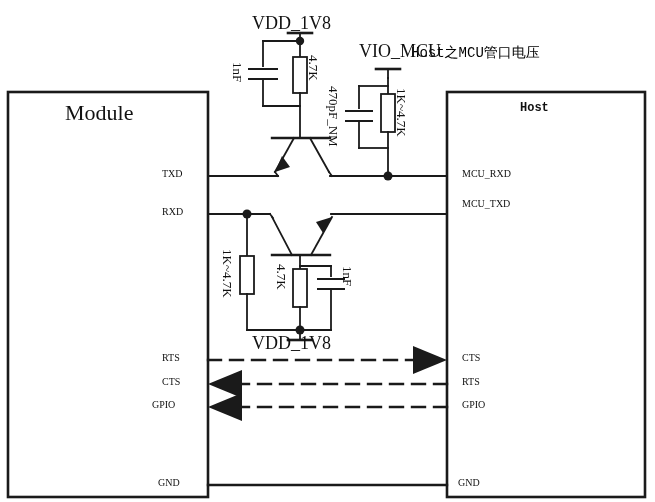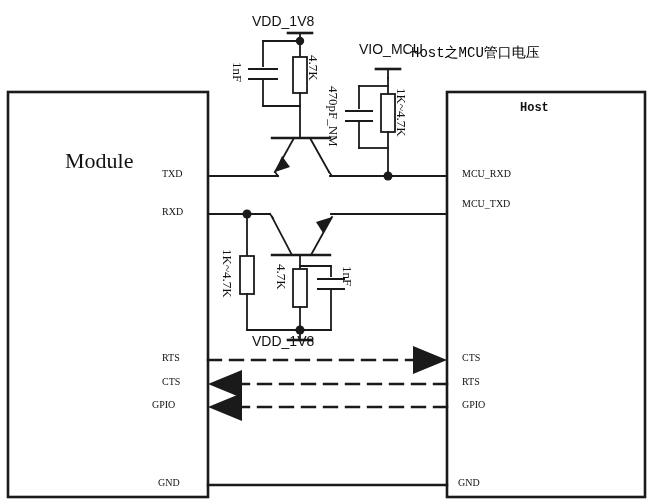--- a/index.html
+++ b/index.html
@@ -30,22 +30,22 @@
   }
   .box-title {
     font-size: 22px;
     font-family: "Liberation Serif", serif;
   }
   .pin {
     font-size: 10px;
     font-family: "Liberation Serif", serif;
   }
   .rail {
-    font-size: 14px;
-    font-family: Liberation Sans, sans-serif;
+    font-size: 18px;
+    font-family: Liberation Serif, serif;
   }
   .comp {
     font-size: 13px;
     font-family: "Liberation Serif", serif;
   }
   .vert {
     transform-origin: 0 0;
     transform: rotate(90deg);
   }
   .note-cn {
@@ -170,21 +170,21 @@
       <polygon points="208,384 242,370 242,398" fill="#1a1a1a" stroke="none"></polygon>
 
       <line x1="447" y1="407" x2="240" y2="407" stroke-dasharray="13 9" stroke-width="2.4"></line>
       <polygon points="208,407 242,393 242,421" fill="#1a1a1a" stroke="none"></polygon>
 
       <line x1="208" y1="485" x2="447" y2="485" stroke-width="2.4"></line>
 
     </g>
   </svg>
 
-  <div class="lbl box-title" style="left:65px; top:102px;margin-top:48px;">Module</div>
+  <div class="lbl box-title" style="left:65px; top:102px;">Module</div>
   <div class="lbl box-title" style="left:520px; top:102px; font-family:'Liberation Mono',monospace; font-size:12px;font-weight:bold;">Host</div>
 
   <div class="lbl note-cn" style="left:411px; top:46px;">Host之MCU管口电压</div>
 
   <div class="lbl rail" style="left:252px; top:14px;">VDD_1V8</div>
   <div class="lbl rail" style="left:252px; top:334px;">VDD_1V8</div>
   <div class="lbl rail" style="left:359px; top:42px;">VIO_MCU</div>
 
   <div class="lbl pin" style="left:162px; top:169px;">TXD</div>
   <div class="lbl pin" style="left:162px; top:207px;">RXD</div>

